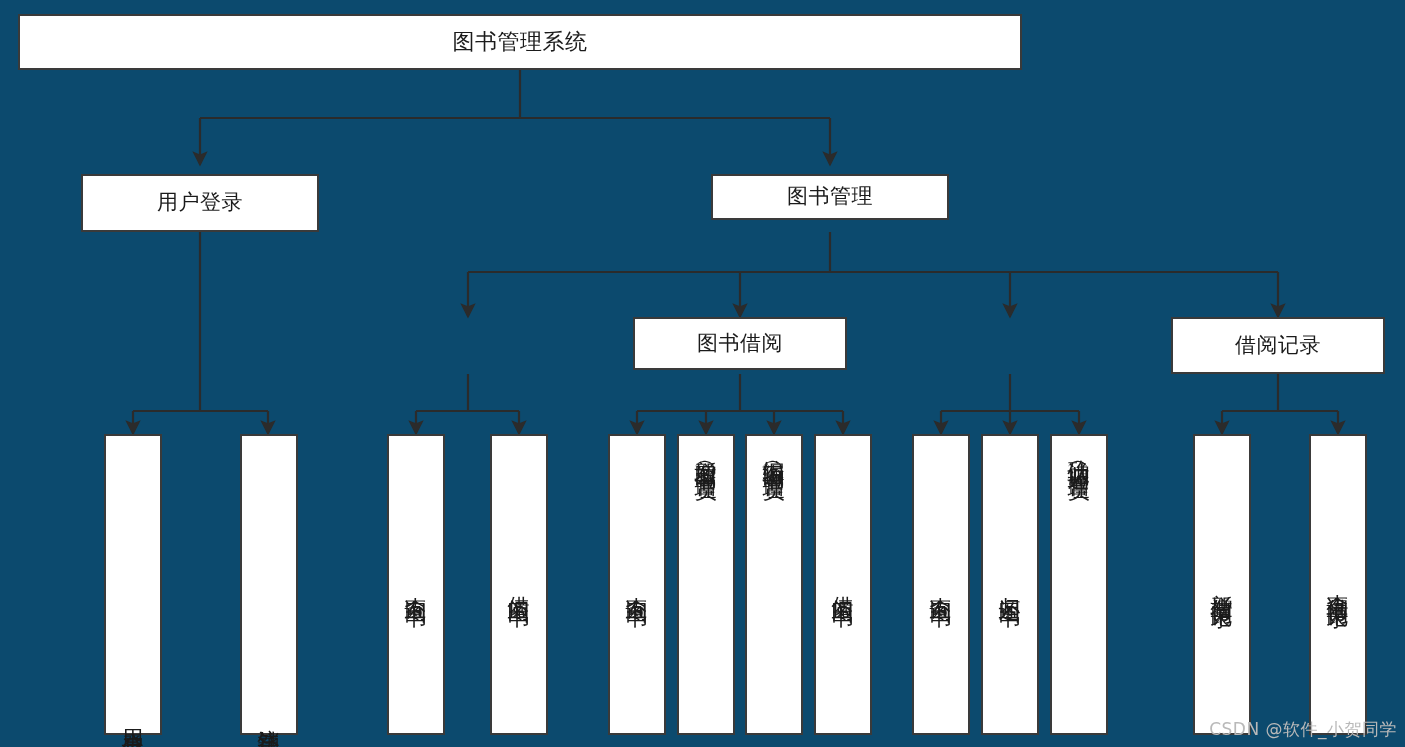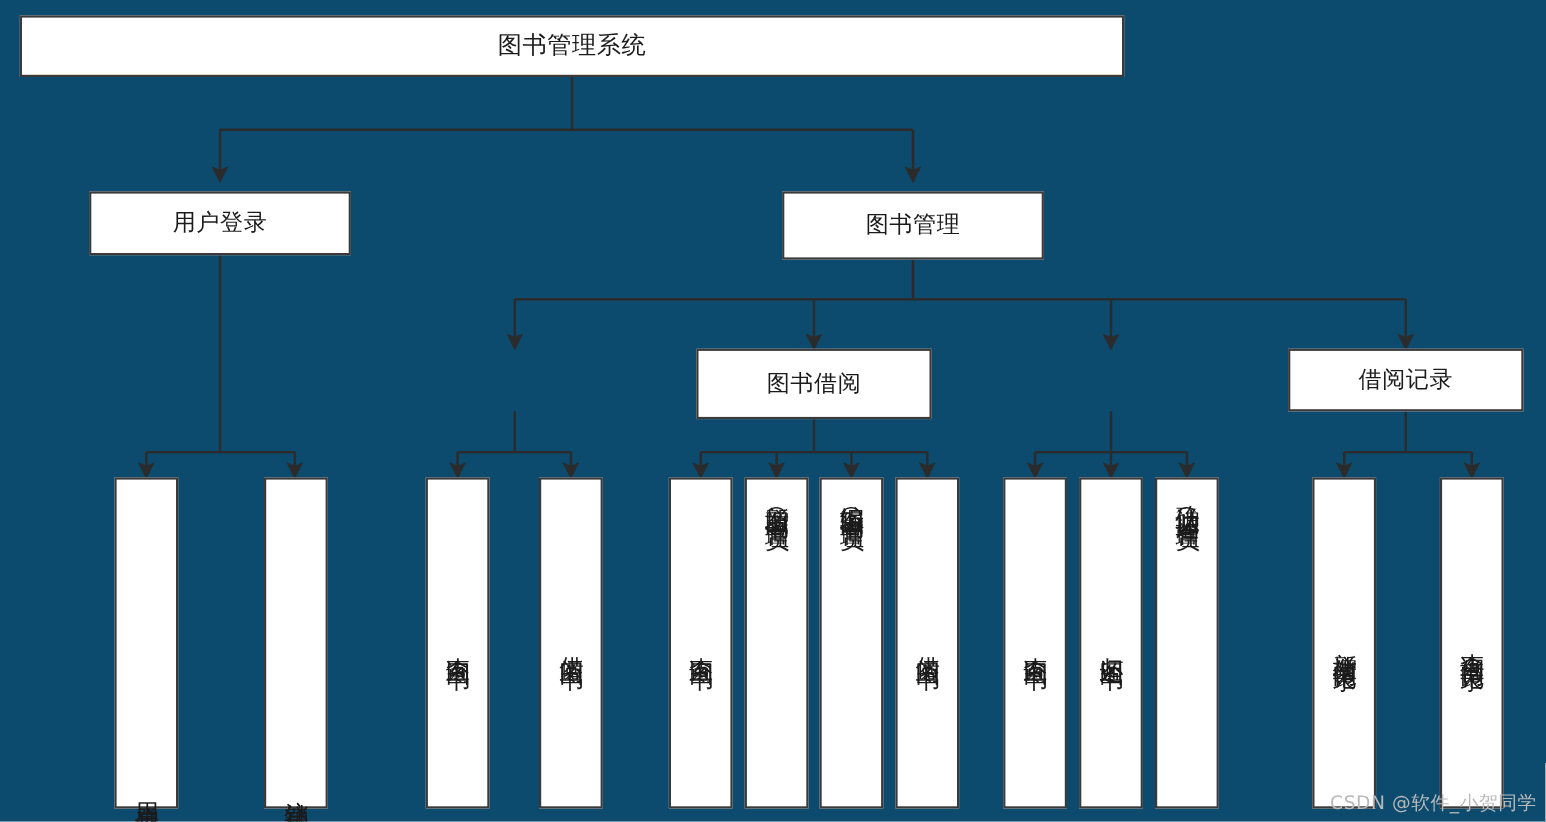--- a/index.html
+++ b/index.html
@@ -139,26 +139,26 @@
   </svg>
 
   <div class="node h root" style="left:18px; top:14px; width:1004px; height:56px;">
     <span class="node-label">图书管理系统</span>
   </div>
 
   <div class="node h" style="left:81px; top:174px; width:238px; height:58px;">
     <span class="node-label">用户登录</span>
   </div>
 
-  <div class="node h" style="left:711px; top:174px; width:238px; height:62px;text-align:center;">
+  <div class="node h" style="left:711px; top:174px; width:238px; height:46px;text-align:center;">
     <span class="node-label">图书管理</span>
   </div>
 
 
-  <div class="node h" style="left:633px; top:317px; width:214px; height:64px;">
+  <div class="node h" style="left:633px; top:317px; width:214px; height:53px;">
     <span class="node-label">图书借阅</span>
   </div>
 
 
   <div class="node h" style="left:1171px; top:317px; width:214px; height:57px;text-align:center;">
     <span class="node-label">借阅记录</span>
   </div>
 
   <div class="node v bottom" style="left:104px; top:434px; width:58px; height:301px;">
     <span class="node-label">用户登录</span>

